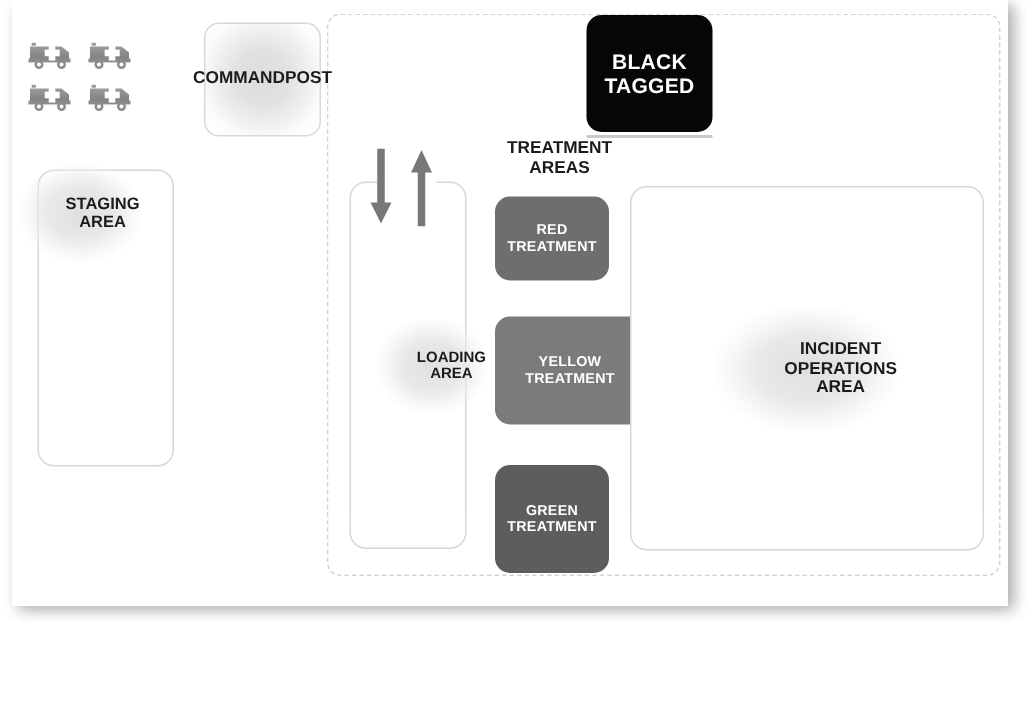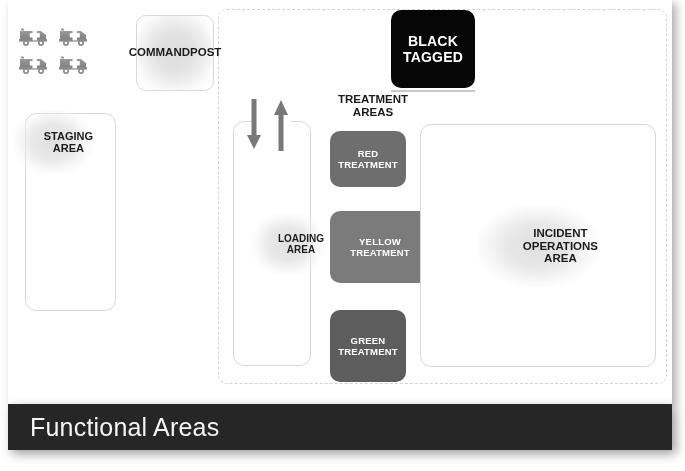--- a/index.html
+++ b/index.html
@@ -316,17 +316,14 @@
     <div id="incident-operations-label" class="glow-label">
       <div>
         <span>INCIDENT</span><br>
         <span>OPERATIONS</span><br>
         <span>AREA</span>
       </div>
     </div>
 
   </div>
 
-  <div id="title-bar">
-    <div id="title-bar-text">Functional Areas</div>
-  </div>
 
 </div>
 
 </body></html>

